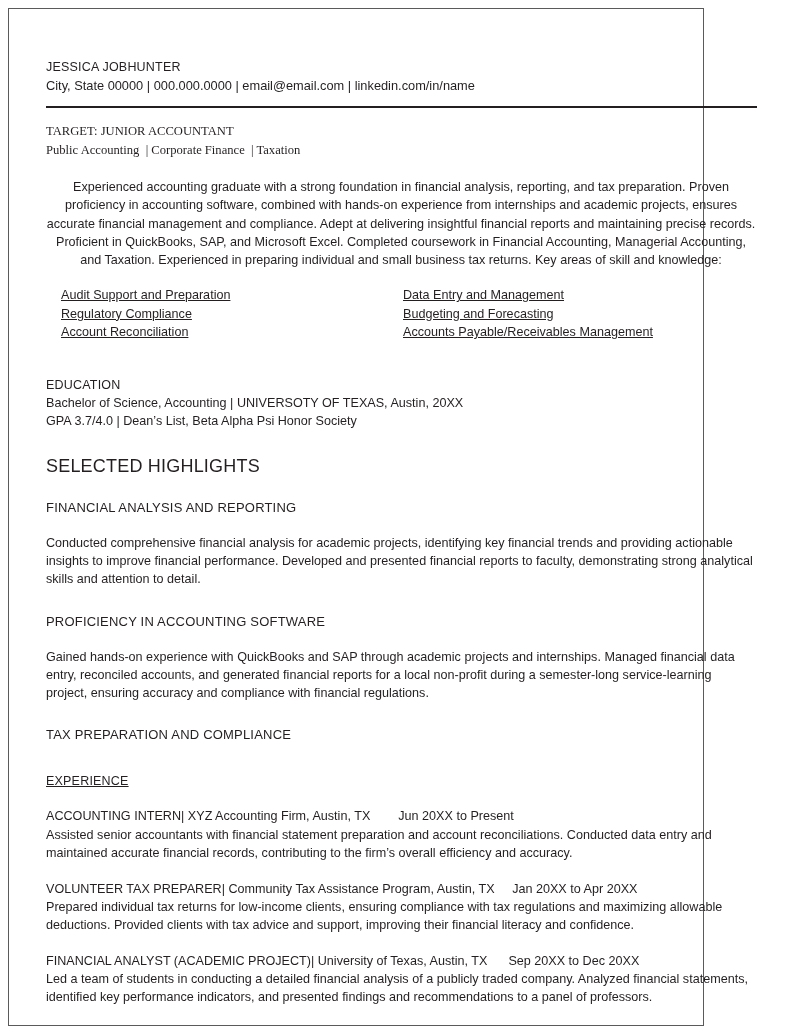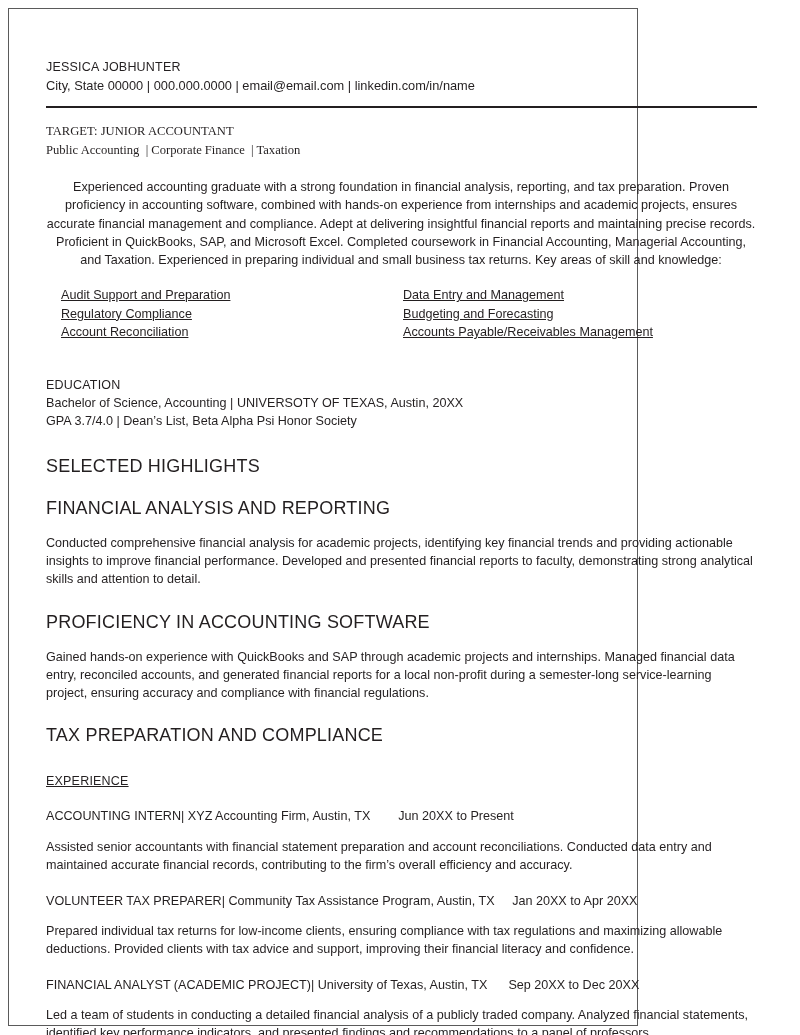--- a/index.html
+++ b/index.html
@@ -11,21 +11,21 @@
     width: 800px;
     height: 1035px;
     font-family: "Liberation Sans", sans-serif;
     color: #231f20;
     overflow: hidden;
   }
   .page {
     position: absolute;
     left: 8px;
     top: 8px;
-    width: 630px;
+    width: 696px;
     height: 1018px;
     border: 1px solid #5a5a5a;
     background: #ffffff;
     box-sizing: border-box;
   }
   .content {
     position: absolute;
     left: 37px;
     top: 50px;
     width: 710px;
@@ -108,21 +108,21 @@
     margin-top: 26px;
     font-size: 18px;
     letter-spacing: 0.2px;
     line-height: 18px;
     white-space: pre;
   }
   .hl-block {
     margin-top: 24px;
   }
   .hl-heading {
-    font-size: 18px;
+    font-size: 13px;
     letter-spacing: 0.2px;
     line-height: 18px;
     white-space: pre;
     margin-top: 16px;
   }
   .hl-body {
     margin-top: 17px;
     font-size: 12.6px;
     line-height: 18.3px;
   }
@@ -142,21 +142,21 @@
     line-height: 18.5px;
     white-space: pre;
   }
   .job-title {
     font-weight: normal;
     margin-top: 16px;
   }
   .job-desc {
     font-size: 12.6px;
     line-height: 18.3px;
-    margin-top: 12px;
+    margin-top: 0;
   }
   .gap-wide { display: inline; white-space: pre; }
 </style>
 </head>
 <body>
 
 <div class="page">
   <div class="content">
 
     <div class="name">JESSICA JOBHUNTER</div>

